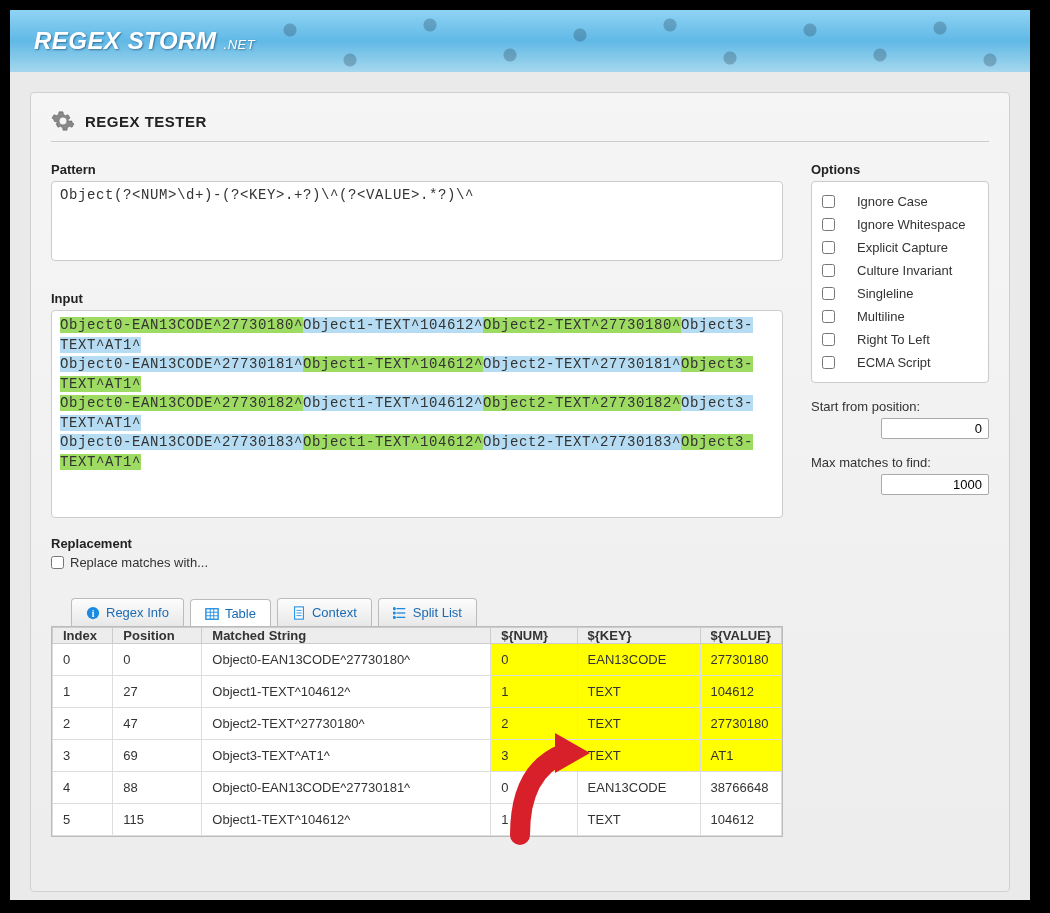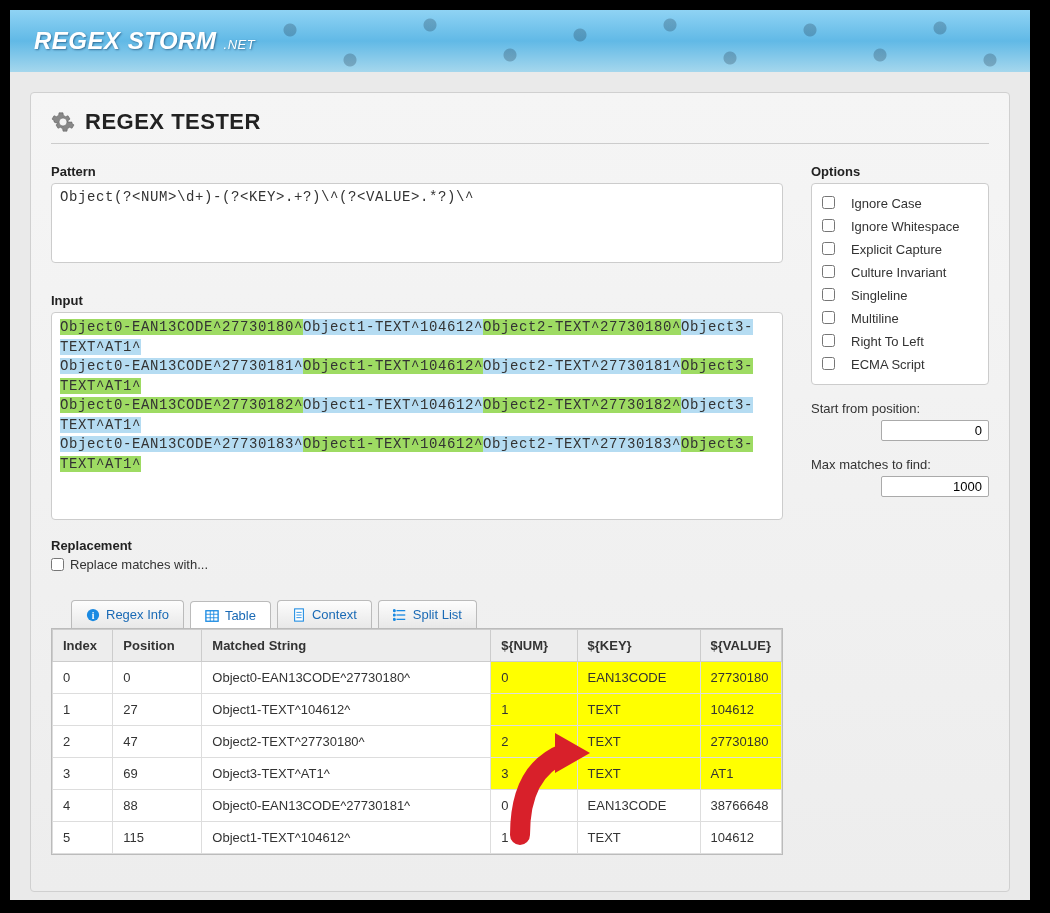--- a/index.html
+++ b/index.html
@@ -74,21 +74,21 @@
       padding-bottom: 8px;
       margin-bottom: 20px;
     }
     .gear-icon {
       width: 24px; height: 24px;
       display: inline-flex;
       align-items: center;
       justify-content: center;
     }
     .page-title {
-      font-size: 22px;
+      font-size: 15px;
       font-weight: 900;
       color: #222;
       letter-spacing: 0.5px;
     }
     .body-layout { display: flex; gap: 28px; }
     .left-col { flex: 1; }
     .right-col { width: 178px; }
     .section-label {
       font-size: 13px;
       font-weight: 700;
@@ -122,21 +122,22 @@
     .options-panel {
       border: 1px solid #ccc;
       border-radius: 4px;
       background: #fff;
       padding: 8px 10px;
       font-size: 13px;
       color: #333;
     }
     .opt-row {
       display: flex;
-      gap: 16px;
+      align-items: center;
+      gap: 22px;
       padding: 4px 0;
     }
     .opt-row input[type=checkbox] { width: 13px; height: 13px; }
     .param-label { font-size: 13px; color: #333; margin-top: 16px; }
     .param-input {
       width: 108px;
       float: right;
       text-align: right;
       border: 1px solid #aaa;
       border-radius: 2px;
@@ -186,21 +187,21 @@
     table.results {
       width: 100%;
       border-collapse: collapse;
       font-size: 13px;
       color: #333;
     }
     table.results th {
       text-align: left;
       background: #ededed;
       border: 1px solid #ccc;
-      padding: 8px 10px;
+      padding: 0 10px;
       font-weight: 700;
     }
     table.results td {
       border: 1px solid #ddd;
       padding: 8px 10px;
       vertical-align: middle;
     }
     .hl-cell { background: #ffff00; }
     .col-idx { width: 62px; }
     .col-pos { width: 94px; }

